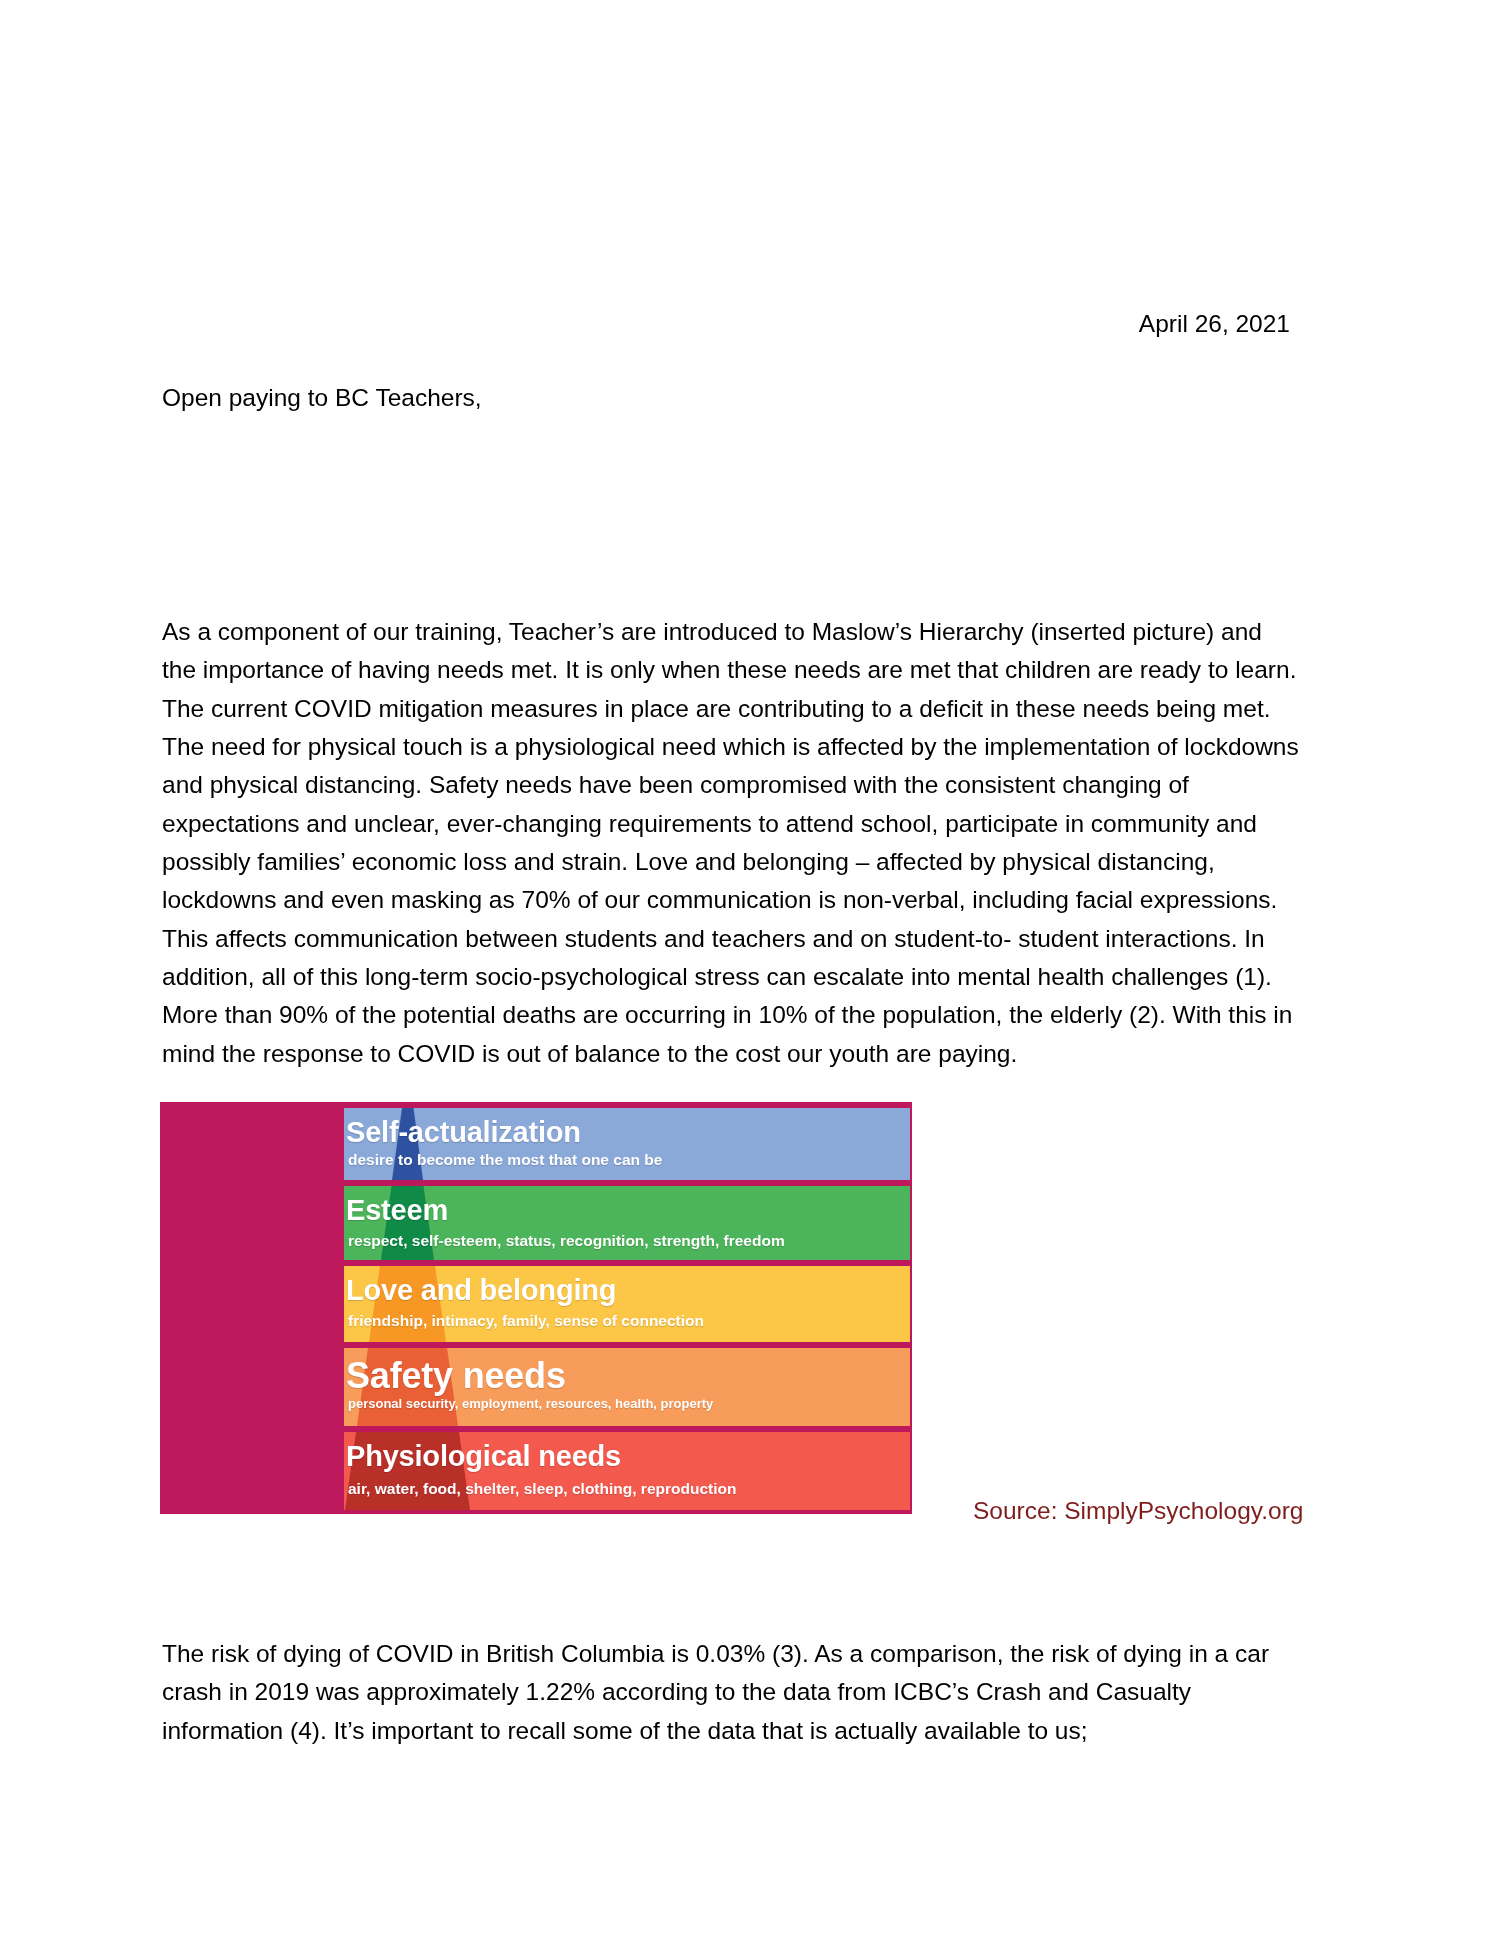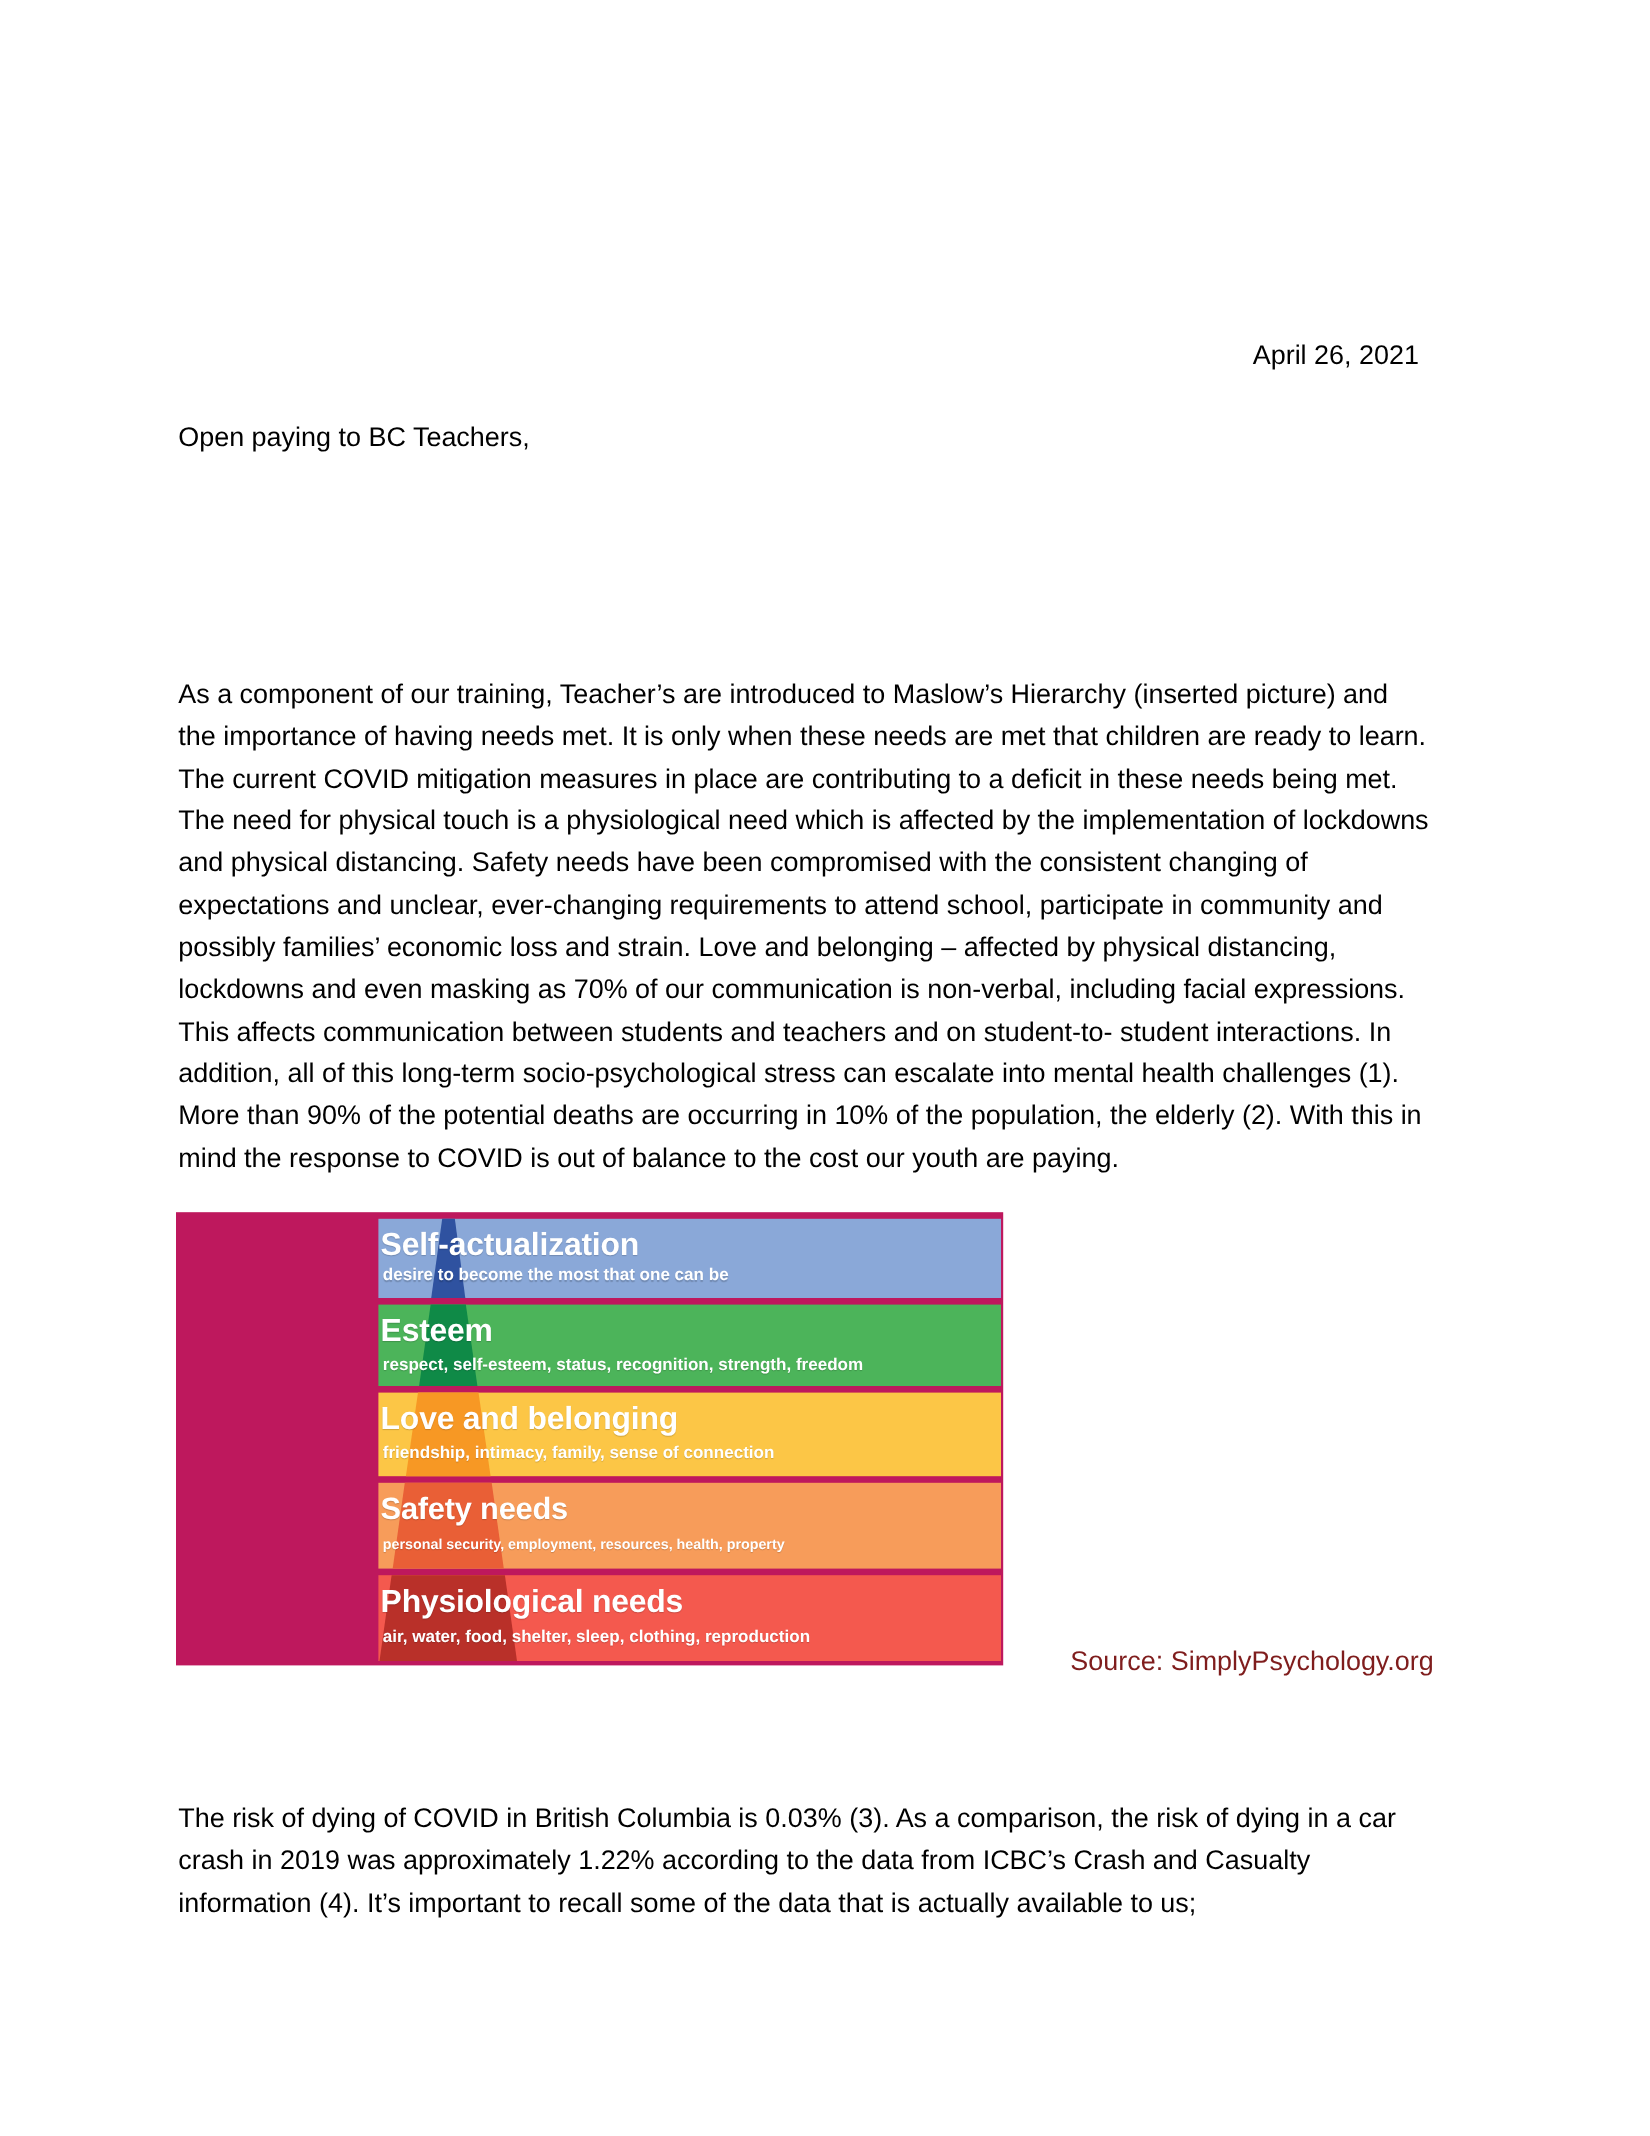--- a/index.html
+++ b/index.html
@@ -131,21 +131,21 @@
 
     <div class="tier-text tier-title" style="left:186px; top:16px; font-size:29px;">Self-actualization</div>
     <div class="tier-text tier-sub" style="left:188px; top:50px; font-size:15.5px;">desire to become the most that one can be</div>
 
     <div class="tier-text tier-title" style="left:186px; top:94px; font-size:29px;">Esteem</div>
     <div class="tier-text tier-sub" style="left:188px; top:131px; font-size:15.5px;">respect, self-esteem, status, recognition, strength, freedom</div>
 
     <div class="tier-text tier-title" style="left:186px; top:174px; font-size:29px;">Love and belonging</div>
     <div class="tier-text tier-sub" style="left:188px; top:211px; font-size:15.5px;">friendship, intimacy, family, sense of connection</div>
 
-    <div class="tier-text tier-title" style="left:186px; top:256px; font-size:28px;text-align:center;">Safety needs</div>
+    <div class="tier-text tier-title" style="left:186px; top:256px; font-size:36px;text-align:center;">Safety needs</div>
     <div class="tier-text tier-sub" style="left:188px; top:295px; font-size:13px;">personal security, employment, resources, health, property</div>
 
     <div class="tier-text tier-title" style="left:186px; top:340px; font-size:29px;">Physiological needs</div>
     <div class="tier-text tier-sub" style="left:188px; top:379px; font-size:15.5px;">air, water, food, shelter, sleep, clothing, reproduction</div>
   </div>
 
   <div class="figure-source">Source: SimplyPsychology.org</div>
 
   <div class="para" id="para-risk">The risk of dying of COVID in British Columbia is 0.03% (3). As a comparison, the risk of dying in a car crash in 2019 was approximately 1.22% according to the data from ICBC’s Crash and Casualty information (4). It’s important to recall some of the data that is actually available to us;</div>
 

